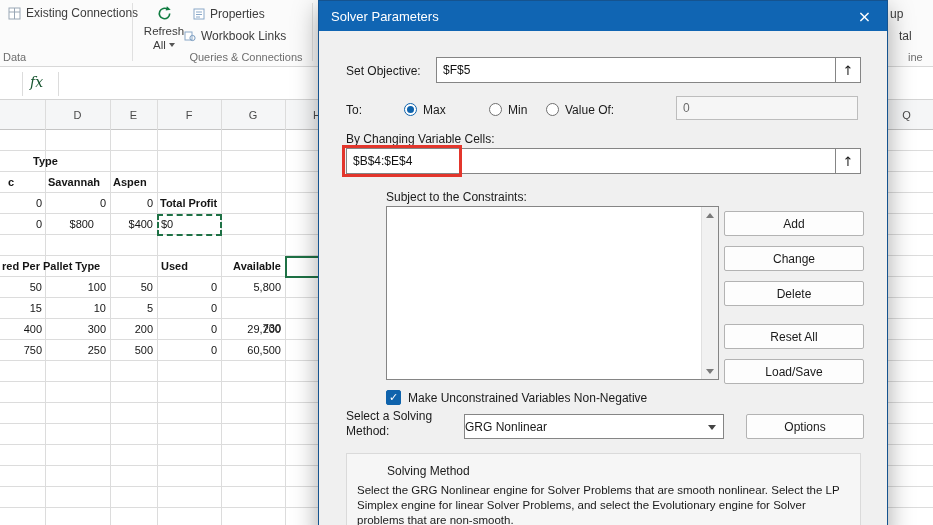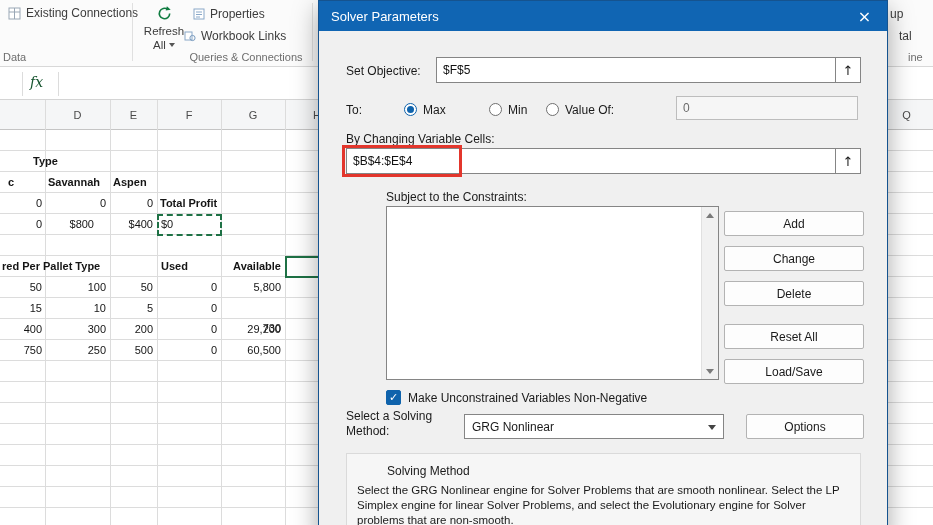--- a/index.html
+++ b/index.html
@@ -48,21 +48,21 @@
   .radio.sel { border-color:#0f63ac; }
   .radio.sel::after { content:""; position:absolute; left:2px; top:2px; width:7px; height:7px; border-radius:50%; background:#0f63ac; }
   .listbox { position:absolute; left:67px; top:205px; width:333px; height:174px; background:#fff; border:1px solid #858585; }
   .scrollbar { position:absolute; right:0; top:0; bottom:0; width:17px; background:#f1f1f1; border-left:1px solid #e0e0e0; }
   .sb-btn { position:absolute; left:0; width:16px; height:16px; display:flex; align-items:center; justify-content:center; }
   .tri-up { width:0; height:0; border-left:4px solid transparent; border-right:4px solid transparent; border-bottom:5px solid #7a7a7a; }
   .tri-down { width:0; height:0; border-left:4px solid transparent; border-right:4px solid transparent; border-top:5px solid #7a7a7a; }
   .btn { position:absolute; left:405px; width:140px; height:25px; background:#fdfdfd; border:1px solid #b3b3b3; border-radius:2px; font-size:12px; color:#1a1a1a; display:flex; align-items:center; justify-content:center; }
   .btn.options { left:427px; width:118px; }
   .checkbox { position:absolute; left:67px; top:389px; width:15px; height:15px; background:#0f63ac; border:1px solid #0f63ac; border-radius:2px; color:#fff; font-size:11px; line-height:14px; text-align:center; font-family:"DejaVu Sans", sans-serif; }
-  .combobox { position:absolute; left:145px; top:413px; width:260px; height:25px; background:#fff; border:1px solid #858585; font-size:12px; display:flex; align-items:center; padding-left:7px; }
+  .combobox { position:absolute; left:145px; top:413px; width:260px; height:25px; background:#fff; border:1px solid #858585; font-size:12px; display:flex; align-items:center; }
   .combo-arrow { position:absolute; right:7px; top:10px; width:0; height:0; border-left:4px solid transparent; border-right:4px solid transparent; border-top:5px solid #444; }
   .method-panel { position:absolute; left:27px; top:452px; width:515px; height:84px; background:#f6f6f6; border:1px solid #dadada; }
   .panel-title { position:absolute; left:40px; top:10px; font-size:12px; }
   .panel-desc { position:absolute; left:10px; top:29px; width:498px; font-size:11.5px; line-height:15px; }
   .annotation { position:absolute; left:23px; top:144px; width:120px; height:32px; border:3px solid #e3362c; }
 </style>
 </head>
 <body>
 
 <div class="ribbon">

